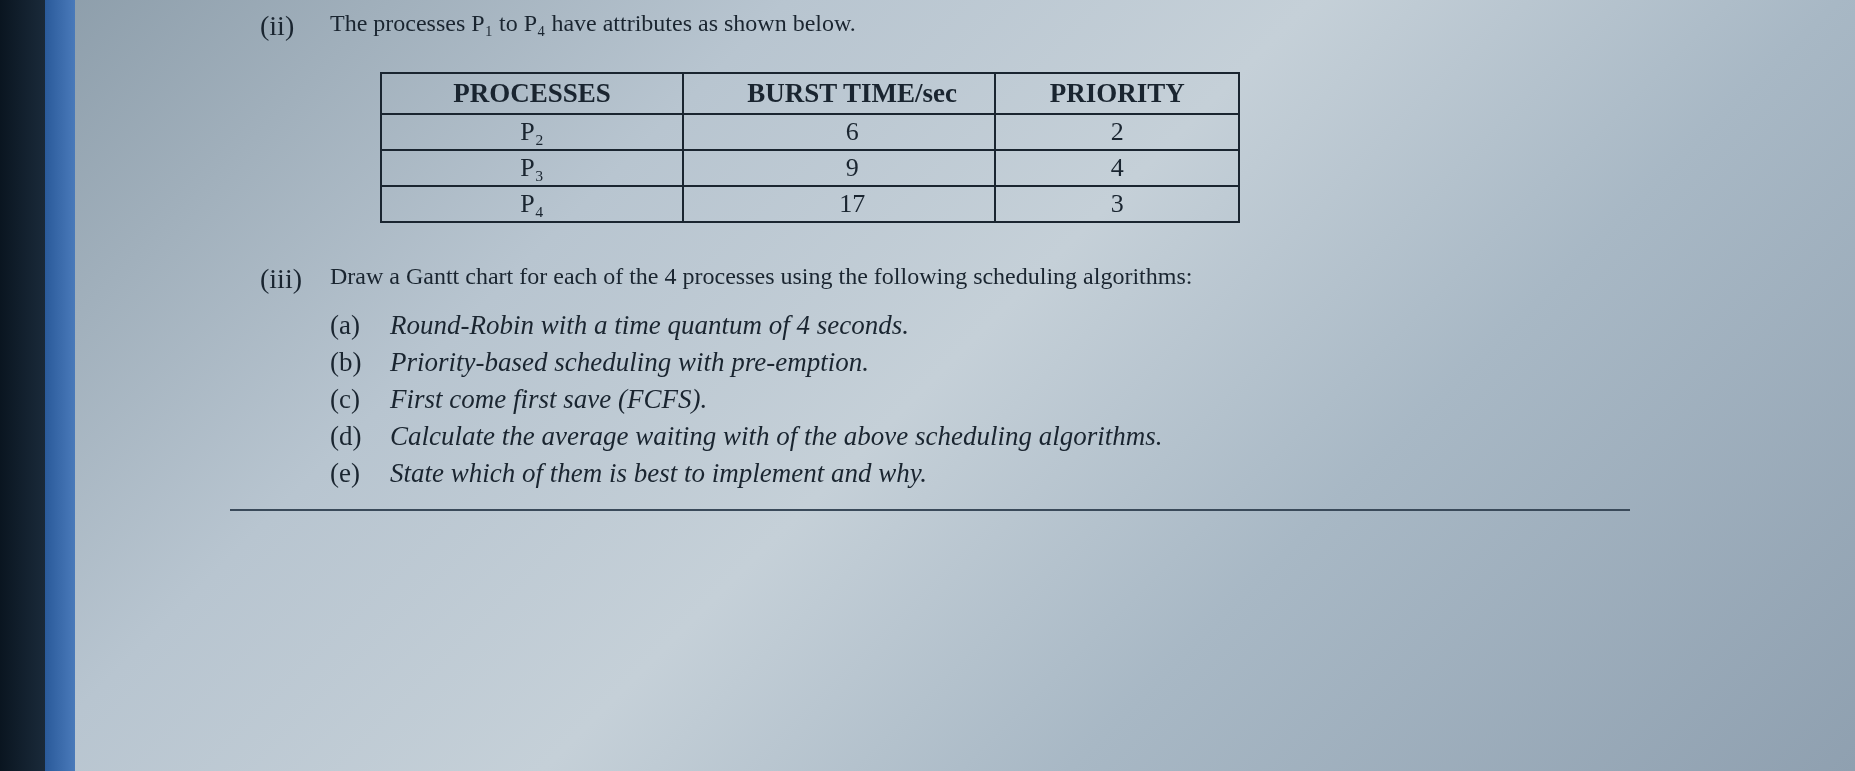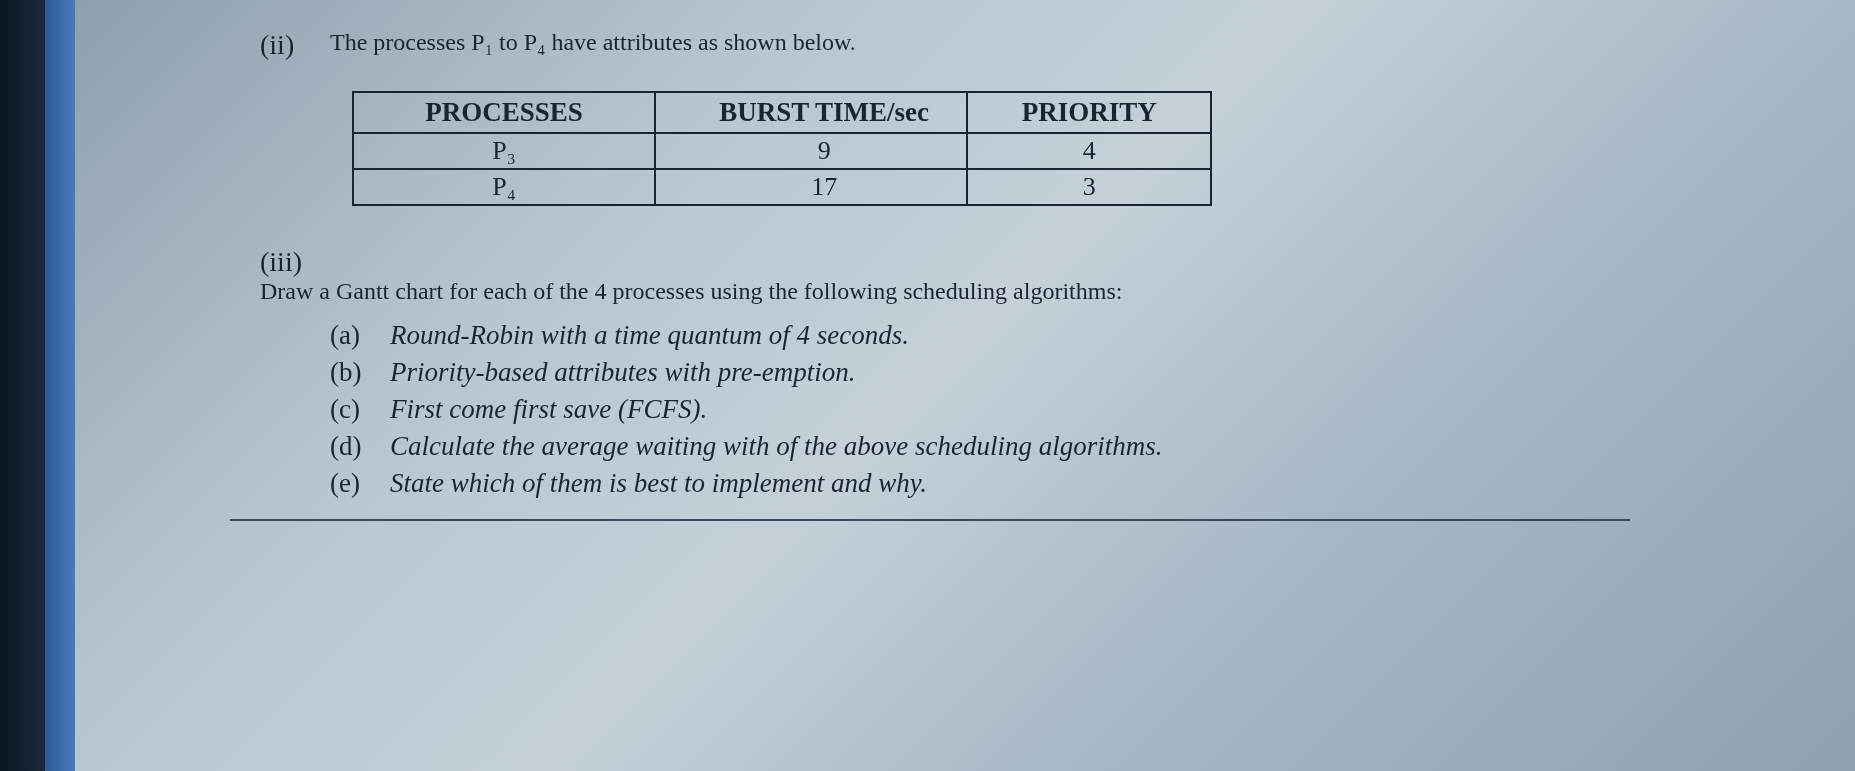--- a/index.html
+++ b/index.html
@@ -21,33 +21,32 @@
       left: 90px;
       top: 0;
       right: 0;
       bottom: 0;
       padding: 10px 60px 20px 170px;
     }
     .section-ii {
       display: flex;
       align-items: flex-start;
       margin-bottom: 30px;
-      margin-top: 19px;
     }
     .section-num {
       width: 70px;
       font-size: 28px;
       font-weight: normal;
     }
     .section-text {
       font-size: 24px;
       flex: 1;
     }
     .table-container {
-      margin-left: 92px;
+      margin-left: 120px;
       margin-bottom: 40px;
     }
     table {
       border-collapse: collapse;
       width: 860px;
     }
     th, td {
       border: 2px solid #1a2530;
       padding: 2px 10px;
       text-align: center;
@@ -66,21 +65,20 @@
       width: 300px;
       padding-left: 36px;
     }
     th:nth-child(3), td:nth-child(3) {
       width: 234px;
     }
     .section-iii {
       display: flex;
       align-items: flex-start;
       margin-bottom: 15px;
-      flex-direction: column;
     }
     .sub-list {
       margin-left: 70px;
       margin-top: 8px;
     }
     .sub-item {
       display: flex;
       align-items: flex-start;
       margin-bottom: 6px;
     }
@@ -134,20 +132,25 @@
     <table>
       <thead>
         <tr>
           <th>PROCESSES</th>
           <th>BURST TIME/sec</th>
           <th>PRIORITY</th>
         </tr>
       </thead>
       <tbody>
         <tr>
+          <td>P₂</td>
+          <td>6</td>
+          <td>2</td>
+        </tr>
+        <tr>
           <td>P₃</td>
           <td>9</td>
           <td>4</td>
         </tr>
         <tr>
           <td>P₄</td>
           <td>17</td>
           <td>3</td>
         </tr>
       </tbody>
@@ -159,21 +162,21 @@
     <div class="section-text">Draw a Gantt chart for each of the 4 processes using the following scheduling algorithms:</div>
   </div>
 
   <div class="sub-list">
     <div class="sub-item">
       <div class="sub-label">(a)</div>
       <div class="sub-text">Round-Robin with a time quantum of 4 seconds.</div>
     </div>
     <div class="sub-item">
       <div class="sub-label">(b)</div>
-      <div class="sub-text">Priority-based attributes with pre-emption.</div>
+      <div class="sub-text">Priority-based scheduling with pre-emption.</div>
     </div>
     <div class="sub-item">
       <div class="sub-label">(c)</div>
       <div class="sub-text">First come first save (FCFS).</div>
     </div>
     <div class="sub-item">
       <div class="sub-label">(d)</div>
       <div class="sub-text">Calculate the average waiting with of the above scheduling algorithms.</div>
     </div>
     <div class="sub-item">

